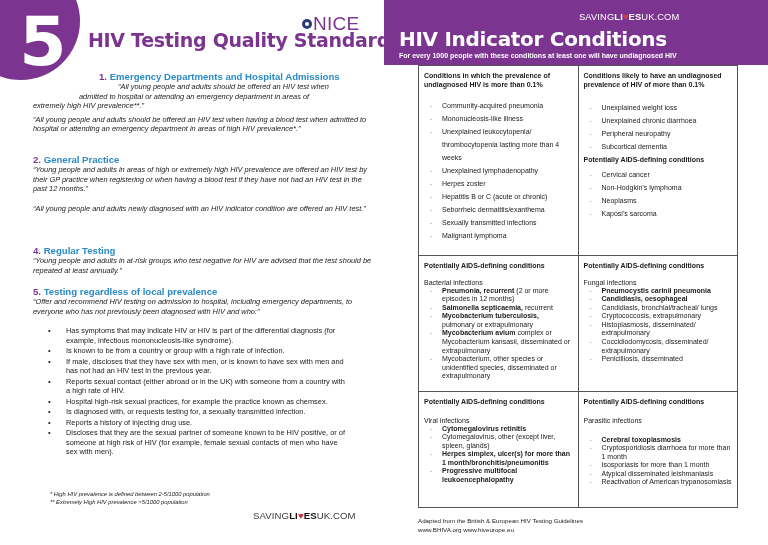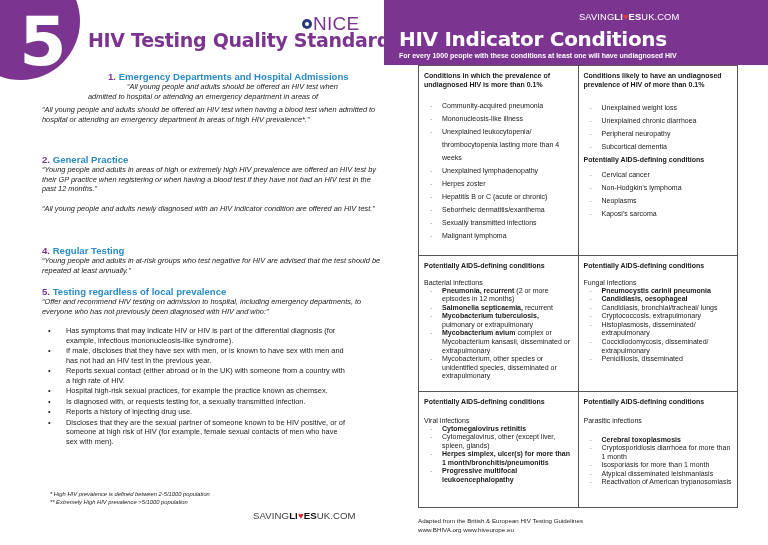--- a/index.html
+++ b/index.html
@@ -7,21 +7,21 @@
   body { font-family: "Liberation Sans", "DejaVu Sans", sans-serif; color: #1a1a1a; position: relative; }
 
   .left-page { position: absolute; left: 0; top: 0; width: 384px; height: 545px; background: #fff; overflow: hidden; }
   .circle { position: absolute; left: -38px; top: -38px; width: 118px; height: 118px; border-radius: 50%; background: #7b3590; }
   .big-num { position: absolute; left: 13px; top: 4px; width: 60px; color: #fff; font-weight: bold; font-size: 68px; line-height: 76px; text-align: center; font-family: "DejaVu Sans", sans-serif; }
   .nice-logo { position: absolute; left: 302px; top: 13px; font-size: 19px; color: #7b3590; letter-spacing: 0.3px; display: flex; align-items: center; }
   .nice-dot { display: inline-block; width: 10px; height: 10px; border-radius: 50%; background: #2b3a78; position: relative; margin-right: 1px; }
   .nice-dot::after { content: ""; position: absolute; left: 3px; top: 3px; width: 4px; height: 4px; background: #fff; border-radius: 50%; }
   .main-title { position: absolute; left: 88px; top: 29px; font-size: 19px; font-weight: bold; color: #7b3590; white-space: nowrap; font-family: "DejaVu Sans", sans-serif; letter-spacing: -0.3px; }
 
-  .section { position: absolute; left: 42px; width: 340px; font-size: 7.4px; line-height: 9.6px; }
+  .section { position: absolute; left: 33px; width: 340px; font-size: 7.4px; line-height: 9.6px; }
   .sec-head { color: #2a8bc6; font-weight: bold; font-size: 9.6px; line-height: 11px; }
   .sec-head .num { color: #7b3590; }
   .sec-head .see { color: #2a8bc6; font-weight: normal; }
   .quote { color: #1a1a1a; font-style: italic; }
 
   .bullets { position: absolute; left: 50px; top: 326px; width: 300px; font-size: 7.4px; line-height: 9.5px; list-style: none; }
   .bullets li { position: relative; padding-left: 16px; margin-bottom: 1px; }
   .bullets li::before { content: "•"; position: absolute; left: -2px; top: 0; }
   .footnotes { position: absolute; left: 50px; top: 491px; font-size: 5.8px; line-height: 7.6px; font-style: italic; }
   .saving-logo { font-size: 9.6px; color: #3a3a3a; letter-spacing: 0.1px; white-space: nowrap; }
@@ -62,20 +62,21 @@
   </div>
   <div class="main-title">HIV Testing Quality Standards</div>
 
   <div class="section" style="top:71px;">
     <div class="sec-head" style="padding-left:66px;">
       <span class="num">1.</span>
       <span>Emergency Departments and Hospital Admissions</span>
     </div>
     <div class="quote" style="padding-left:85px;">“All young people and adults should be offered an HIV test when</div>
     <div class="quote" style="padding-left:46px;">admitted to hospital or attending an emergency department in areas of</div>
+    <div class="quote" style="margin-left:0;">extremely high HIV prevalence**.”</div>
     <div class="quote" style="margin-top:4px;">“All young people and adults should be offered an HIV test when having a blood test when admitted to hospital or attending an emergency department in areas of high HIV prevalence*.”</div>
   </div>
 
   <div class="section" style="top:154px;">
     <div class="sec-head">
       <span class="num">2.</span>
       <span>General Practice</span>
     </div>
     <div class="quote">“Young people and adults in areas of high or extremely high HIV prevalence are offered an HIV test by their GP practice when registering or when having a blood test if they have not had an HIV test in the past 12 months.”</div>
   </div>
@@ -95,20 +96,21 @@
   <div class="section" style="top:286px;">
     <div class="sec-head">
       <span class="num">5.</span>
       <span>Testing regardless of local prevalence</span>
     </div>
     <div class="quote">“Offer and recommend HIV testing on admission to hospital, including emergency departments, to everyone who has not previously been diagnosed with HIV and who:”</div>
   </div>
 
   <ul class="bullets">
     <li>Has symptoms that may indicate HIV or HIV is part of the differential diagnosis (for example, infectious mononucleosis-like syndrome).</li>
+    <li>Is known to be from a country or group with a high rate of infection.</li>
     <li>If male, discloses that they have sex with men, or is known to have sex with men and has not had an HIV test in the previous year.</li>
     <li>Reports sexual contact (either abroad or in the UK) with someone from a country with a high rate of HIV.</li>
     <li>Hospital high-risk sexual practices, for example the practice known as chemsex.</li>
     <li>Is diagnosed with, or requests testing for, a sexually transmitted infection.</li>
     <li>Reports a history of injecting drug use.</li>
     <li>Discloses that they are the sexual partner of someone known to be HIV positive, or of someone at high risk of HIV (for example, female sexual contacts of men who have sex with men).</li>
   </ul>
 
   <div class="footnotes">
     <div>* High HIV prevalence is defined between 2-5/1000 population</div>

